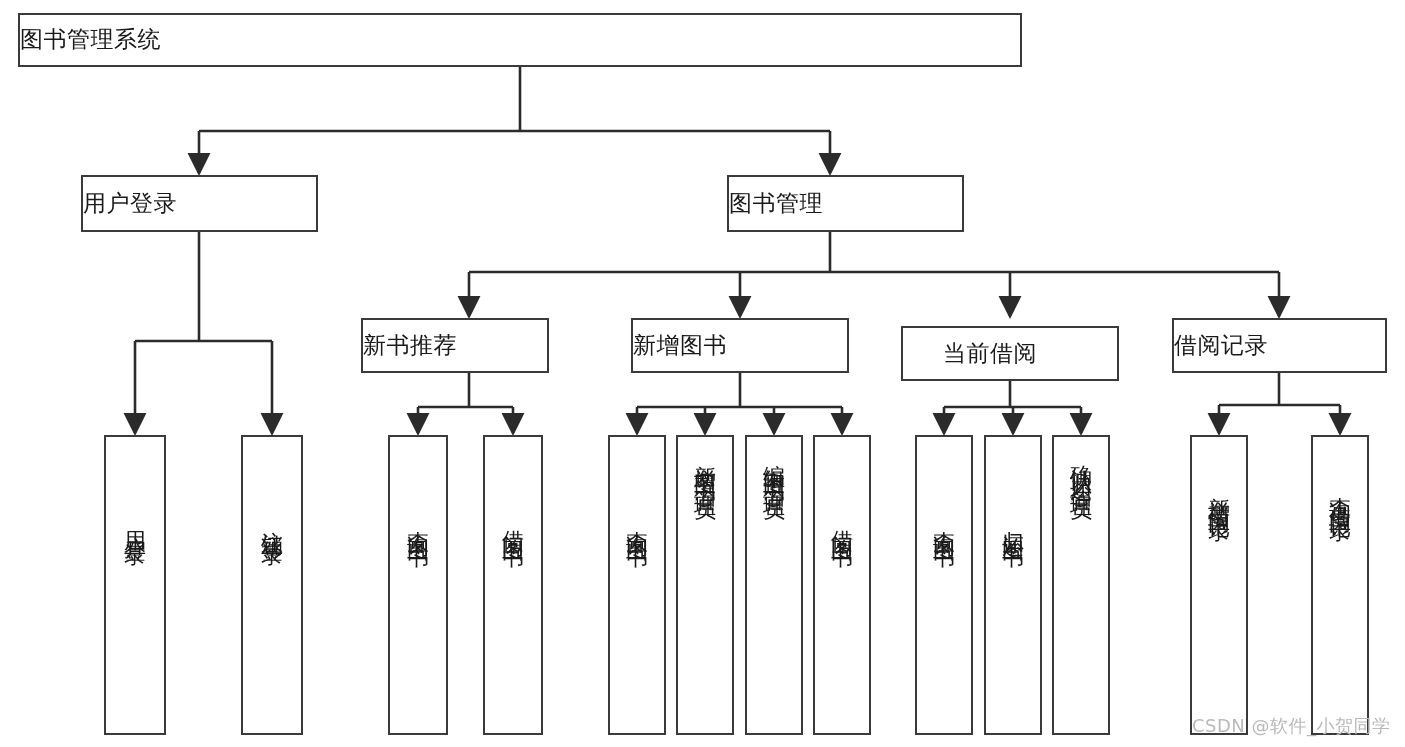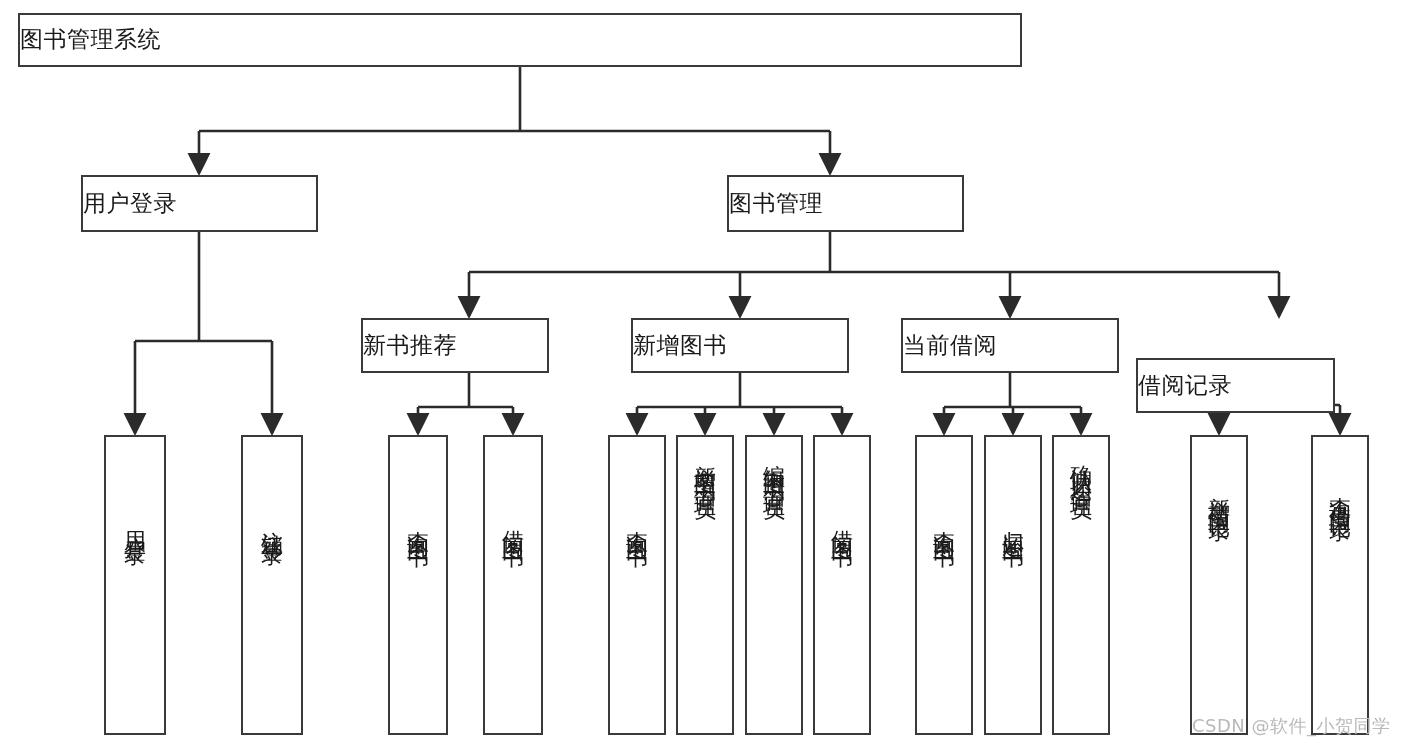--- a/index.html
+++ b/index.html
@@ -137,24 +137,24 @@
   <div class="node horiz" style="left:711px; top:175px; width:237px; height:57px;margin-left:16px;">
     <span class="label">图书管理</span>
   </div>
 
   <div class="node horiz" style="left:361px; top:318px; width:188px; height:55px;">
     <span class="label">新书推荐</span>
   </div>
   <div class="node horiz" style="left:631px; top:318px; width:218px; height:55px;">
     <span class="label">新增图书</span>
   </div>
-  <div class="node horiz" style="left:901px; top:318px; width:218px; height:55px;">
+  <div class="node horiz" style="left:901px; top:326px; width:218px; height:55px;padding-left:40px;">
     <span class="label">当前借阅</span>
   </div>
-  <div class="node horiz" style="left:1136px; top:318px; width:199px; height:55px;margin-top:40px;">
+  <div class="node horiz" style="left:1172px; top:318px; width:215px; height:55px;">
     <span class="label">借阅记录</span>
   </div>
 
   <div class="node vert" style="left:104px; top:435px; width:62px; height:300px; padding-top:76px;">
     <span class="label">用户登录</span>
   </div>
   <div class="node vert" style="left:241px; top:435px; width:62px; height:300px; padding-top:76px;">
     <span class="label">注销登录</span>
   </div>
 

